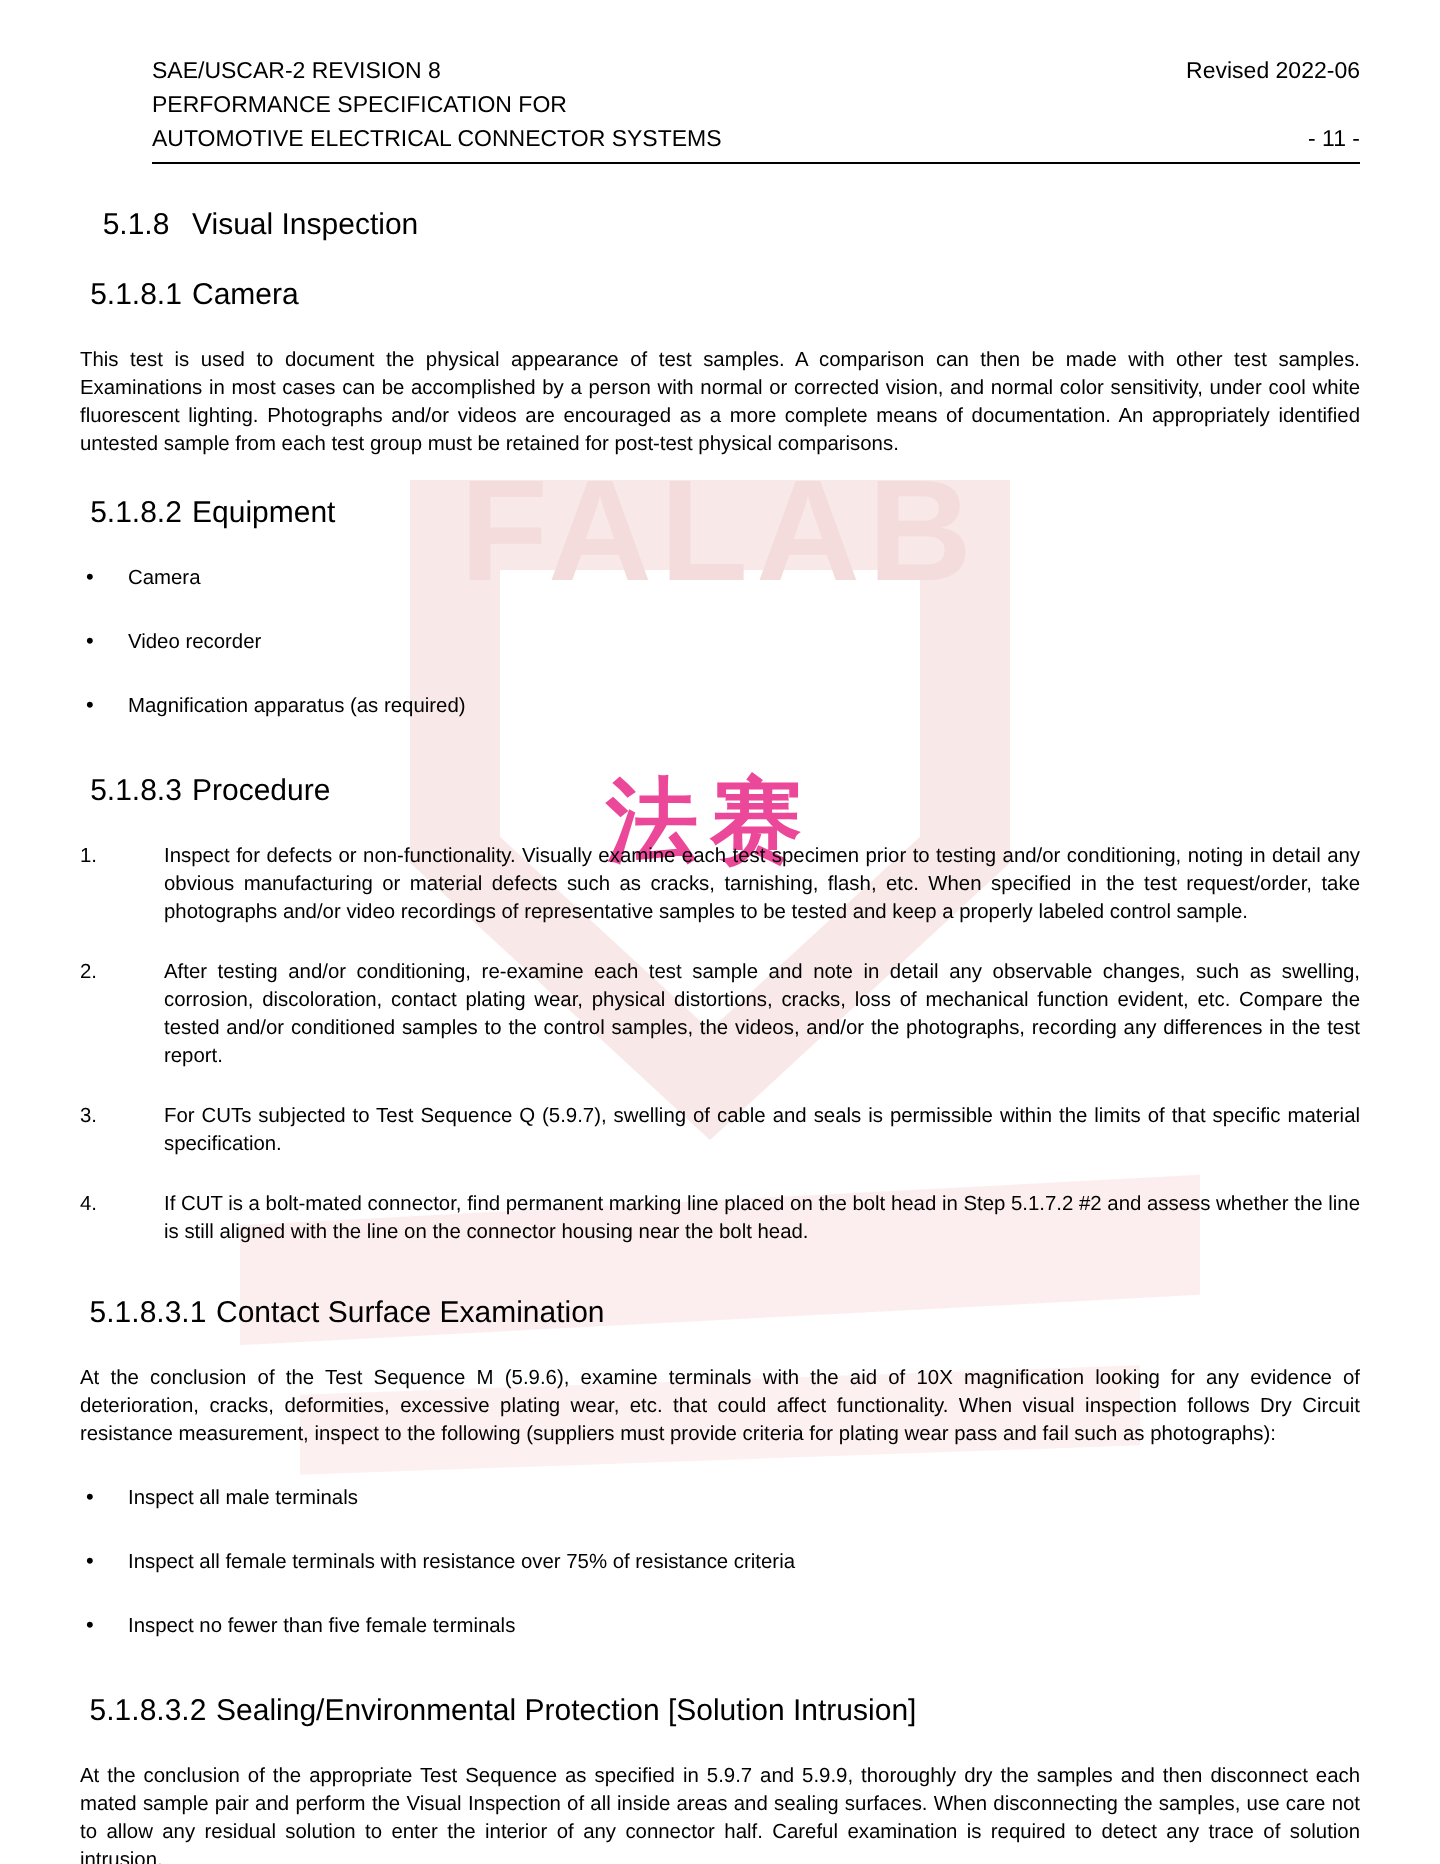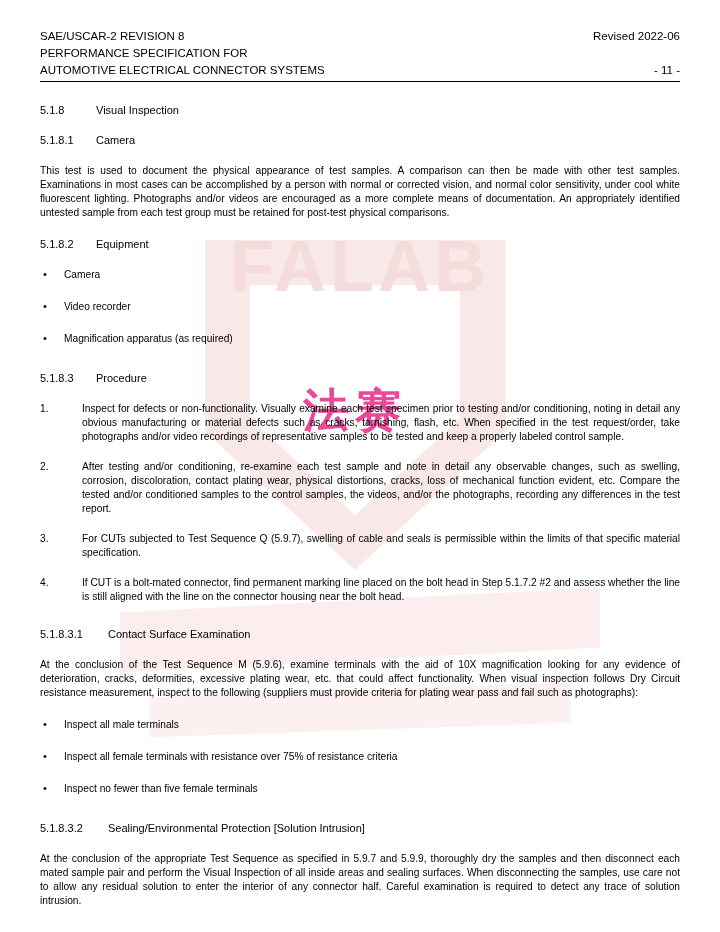--- a/index.html
+++ b/index.html
@@ -96,39 +96,41 @@
   .header {
     position: relative;
   }
   .hdr-row {
     display: flex;
     justify-content: space-between;
     align-items: baseline;
     font-size: 11.5px;
     color: #000;
     line-height: 17px;
+    margin-left: 36px;
   }
   .hdr-row .left { font-size: 11.5px; }
   .hdr-row .right { font-size: 11.5px; }
   .hdr-underline {
     border-bottom: 1.2px solid #000;
     padding-bottom: 2px;
   }
   .body-text {
     font-size: 10.2px;
     line-height: 14px;
     text-align: justify;
     color: #000;
     margin: 0;
   }
   .sec-head {
-    font-size: 11px;
+    font-size: 15px;
     color: #000;
     margin: 0;
     display: flex;
+    text-align: center;
   }
   .sec-num {
     display: inline-block;
     min-width: 56px;
   }
   .sp-18 { height: 18px; }
   .sp-8 { height: 8px; }
   .sp-22 { height: 22px; }
   ul.bullets {
     margin: 0;

